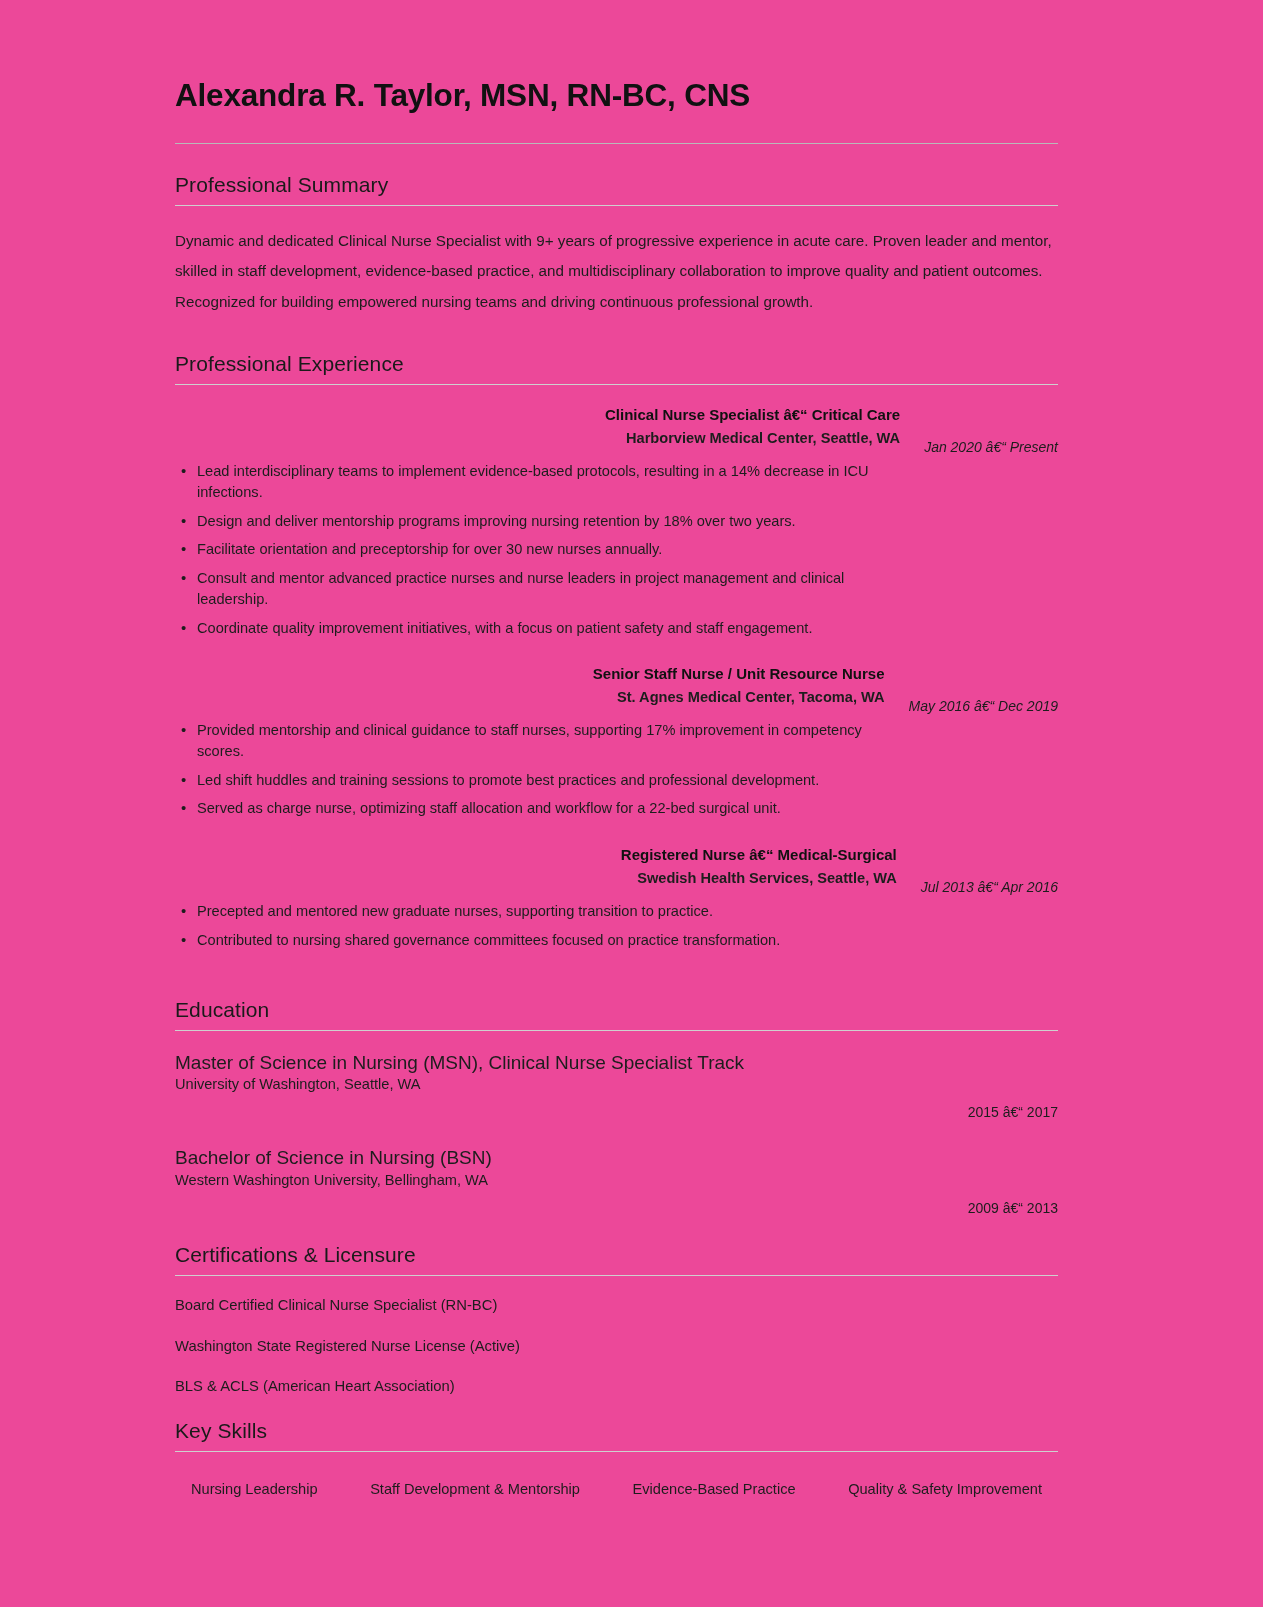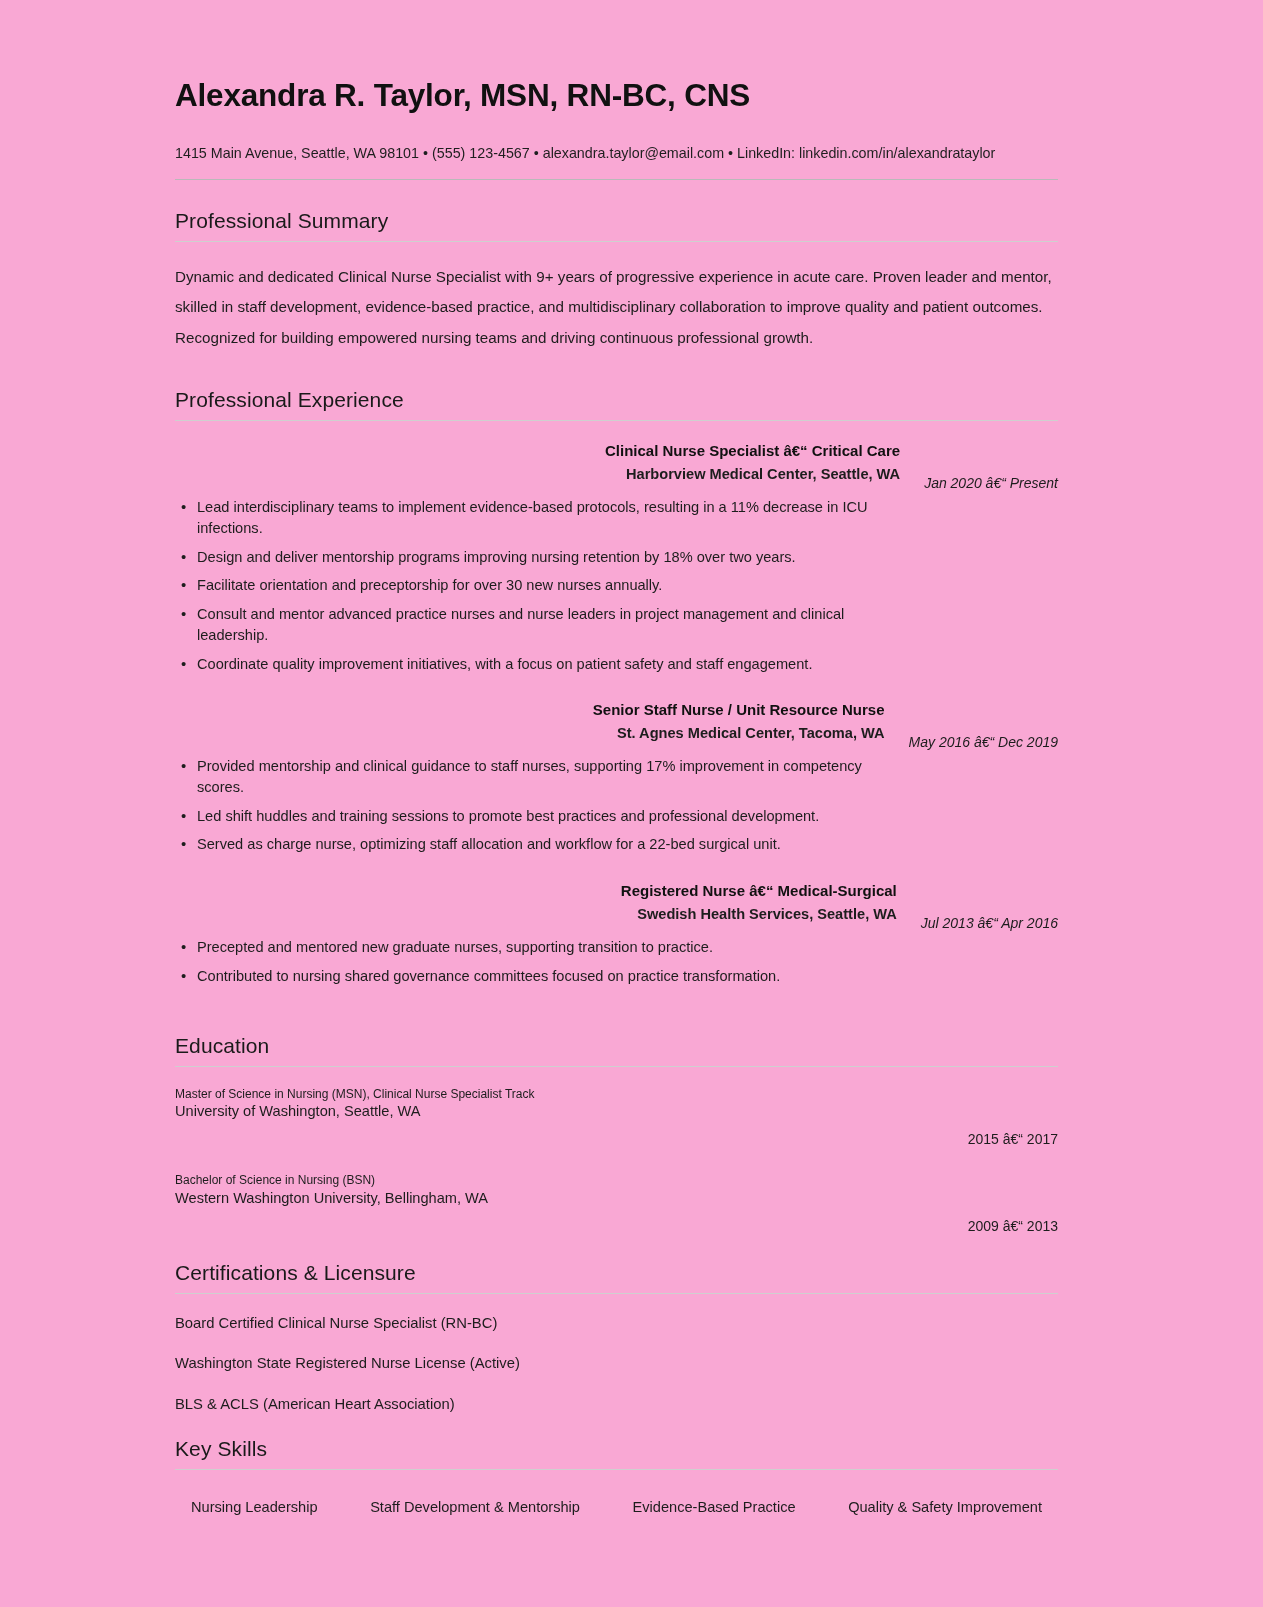--- a/index.html
+++ b/index.html
@@ -10,21 +10,21 @@
   body {
     font-family: "Liberation Sans", sans-serif;
     color: #1a1a1a;
     width: 1263px;
     min-height: 1607px;
     -webkit-font-smoothing: antialiased;
   }
   .page {
     width: 1263px;
     min-height: 1607px;
-    background: #f9a8d4;
+    background: #ec4899;
     box-sizing: border-box;
     padding: 78px 206px 40px 175px;
   }
   .content { width: 883px; }
 
   
   .name {
     font-size: 31.5px;
     font-weight: 700;
     letter-spacing: -0.2px;
@@ -120,21 +120,21 @@
     position: absolute;
     left: 6px;
     top: -1px;
     font-size: 15px;
     color: #1d1d1d;
   }
 
   
   .edu-block { margin: 0 0 26px 0; }
   .edu-degree {
-    font-size: 12px;
+    font-size: 19px;
     color: #1d1d1d;
     line-height: 1.3;
     margin: 0;
   }
   .edu-school {
     font-size: 14.6px;
     color: #1d1d1d;
     line-height: 1.3;
     margin: 0;
   }
@@ -171,21 +171,20 @@
   .sec-gap-cert { margin-top: 24px; }
   .sec-gap-skl  { margin-top: 22px; }
 </style>
 </head>
 <body>
 
 <div class="page">
   <div class="content">
 
     <h1 class="name">Alexandra R. Taylor, MSN, RN-BC, CNS</h1>
-    <div class="contact-line">1415 Main Avenue, Seattle, WA 98101 • (555) 123-4567 • alexandra.taylor@email.com • LinkedIn: linkedin.com/in/alexandrataylor</div>
     <hr class="header-rule">
 
     <section class="section">
       <h2 class="section-title">Professional Summary</h2>
       <hr class="section-rule">
       <p class="summary-text">Dynamic and dedicated Clinical Nurse Specialist with 9+ years of progressive experience in acute care. Proven leader and mentor, skilled in staff development, evidence-based practice, and multidisciplinary collaboration to improve quality and patient outcomes. Recognized for building empowered nursing teams and driving continuous professional growth.</p>
     </section>
 
     <section class="section">
       <h2 class="section-title">Professional Experience</h2>
@@ -194,21 +193,21 @@
 
         <div class="job">
           <div class="job-head">
             <div class="job-left">
               <div class="job-title">Clinical Nurse Specialist â€“ Critical Care</div>
               <div class="job-org">Harborview Medical Center, Seattle, WA</div>
             </div>
             <div class="job-date">Jan 2020 â€“ Present</div>
           </div>
           <ul class="bullets">
-            <li>Lead interdisciplinary teams to implement evidence-based protocols, resulting in a 11% decrease in ICU infections.</li>
+            <li>Lead interdisciplinary teams to implement evidence-based protocols, resulting in a 14% decrease in ICU infections.</li>
             <li>Design and deliver mentorship programs improving nursing retention by 18% over two years.</li>
             <li>Facilitate orientation and preceptorship for over 30 new nurses annually.</li>
             <li>Consult and mentor advanced practice nurses and nurse leaders in project management and clinical leadership.</li>
             <li>Coordinate quality improvement initiatives, with a focus on patient safety and staff engagement.</li>
           </ul>
         </div>
 
         <div class="job">
           <div class="job-head">
             <div class="job-left">

